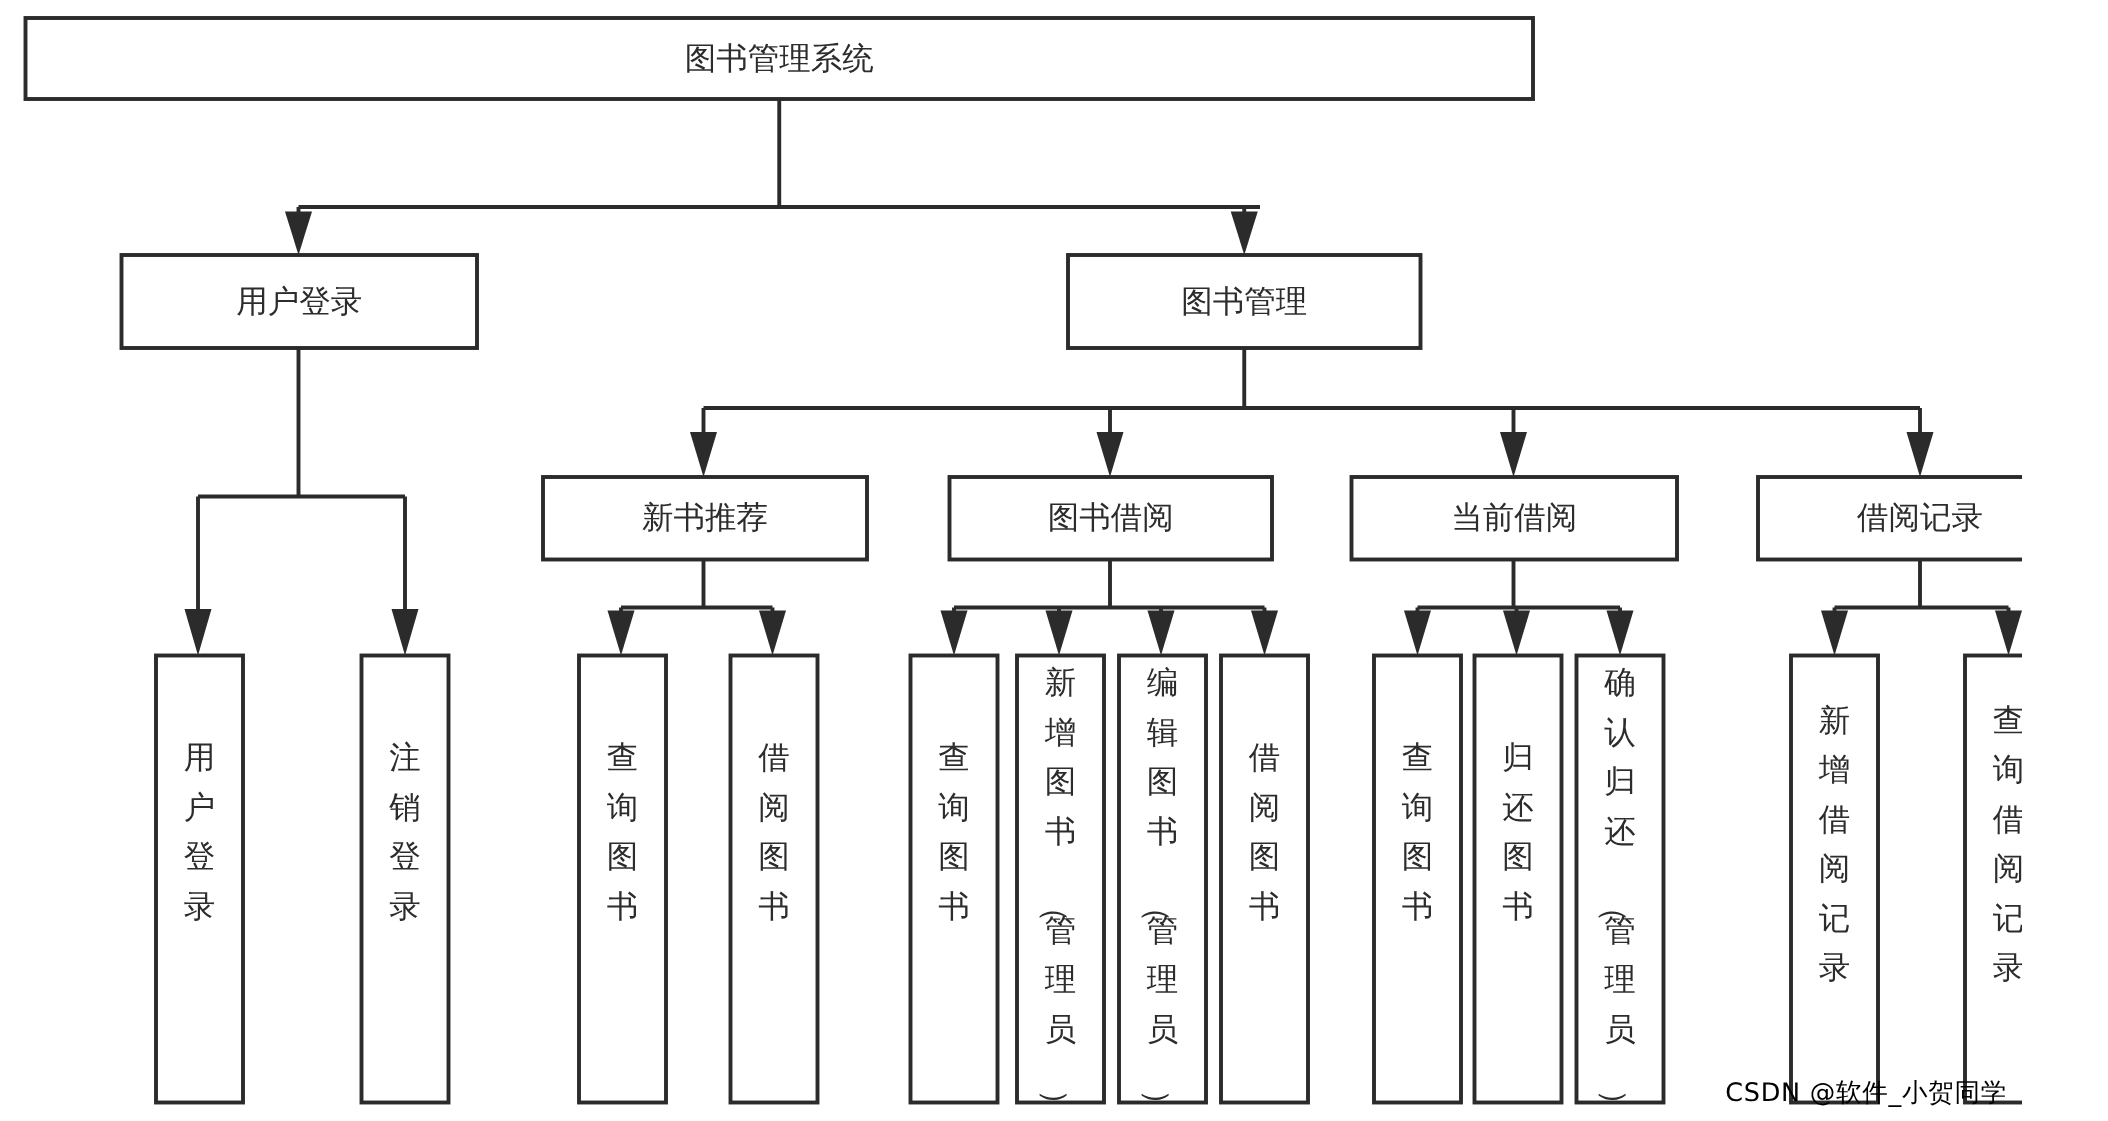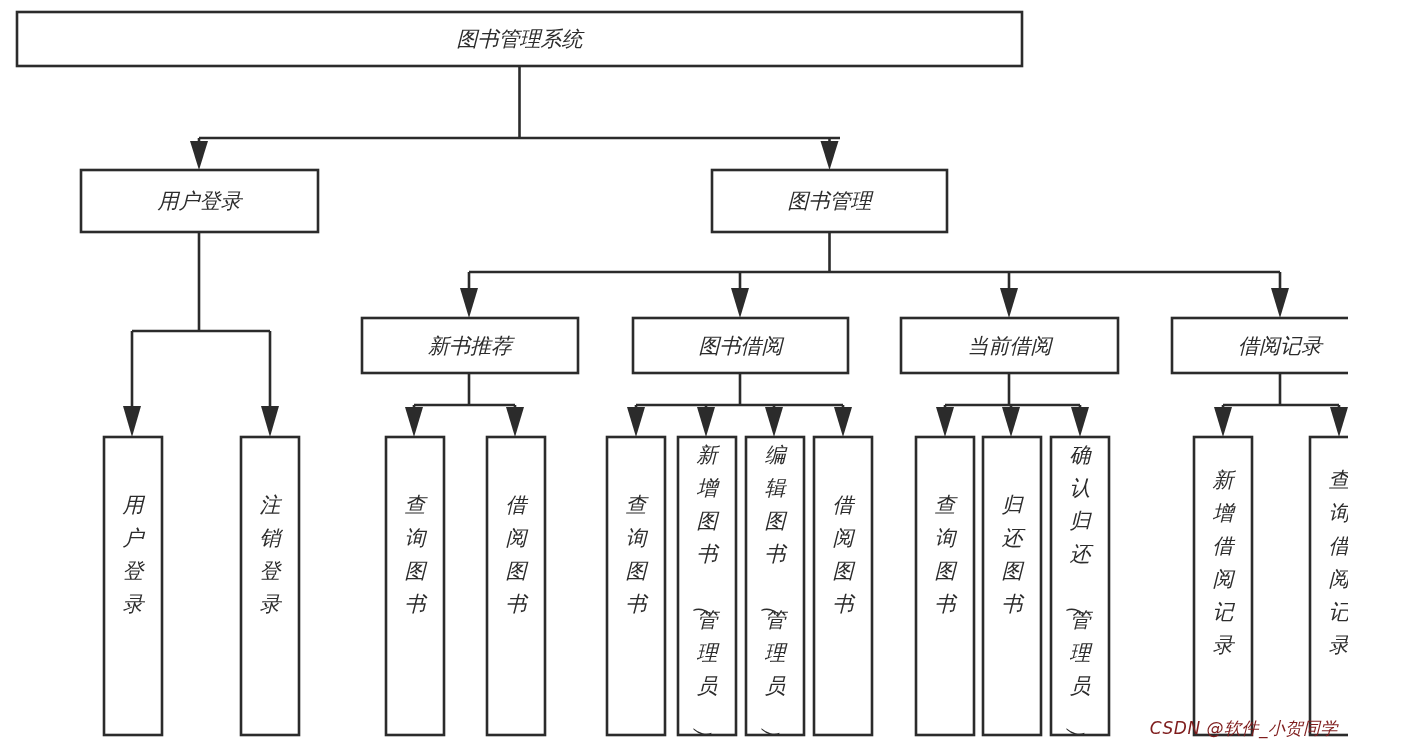--- a/index.html
+++ b/index.html
@@ -10,21 +10,20 @@
   }
   body {
     font-family: "DejaVu Sans", "Liberation Sans", sans-serif;
   }
   #diagram-root {
     position: relative;
     width: 1348px;
     height: 747px;
     background: #ffffff;
     overflow: hidden;
-    font-style: italic;
   }
   svg.tree-canvas {
     position: absolute;
     left: 0;
     top: 0;
     width: 1405px;
     height: 747px;
     display: block;
   }
   .node-box {
@@ -54,21 +53,21 @@
     font-size: 21px;
     fill: #2c2c2c;
     text-anchor: middle;
   }
   .watermark-text {
     position: absolute;
     right: 10px;
     bottom: 7px;
     font-family: "DejaVu Sans", "Liberation Sans", sans-serif;
     font-size: 17px;
-    color: #7f1d1d;
+    color: #000000;
     letter-spacing: 0.5px;
     white-space: nowrap;
     pointer-events: none;
     user-select: none;
   }
 </style>
 </head>
 <body>
 
 <div id="diagram-root">

